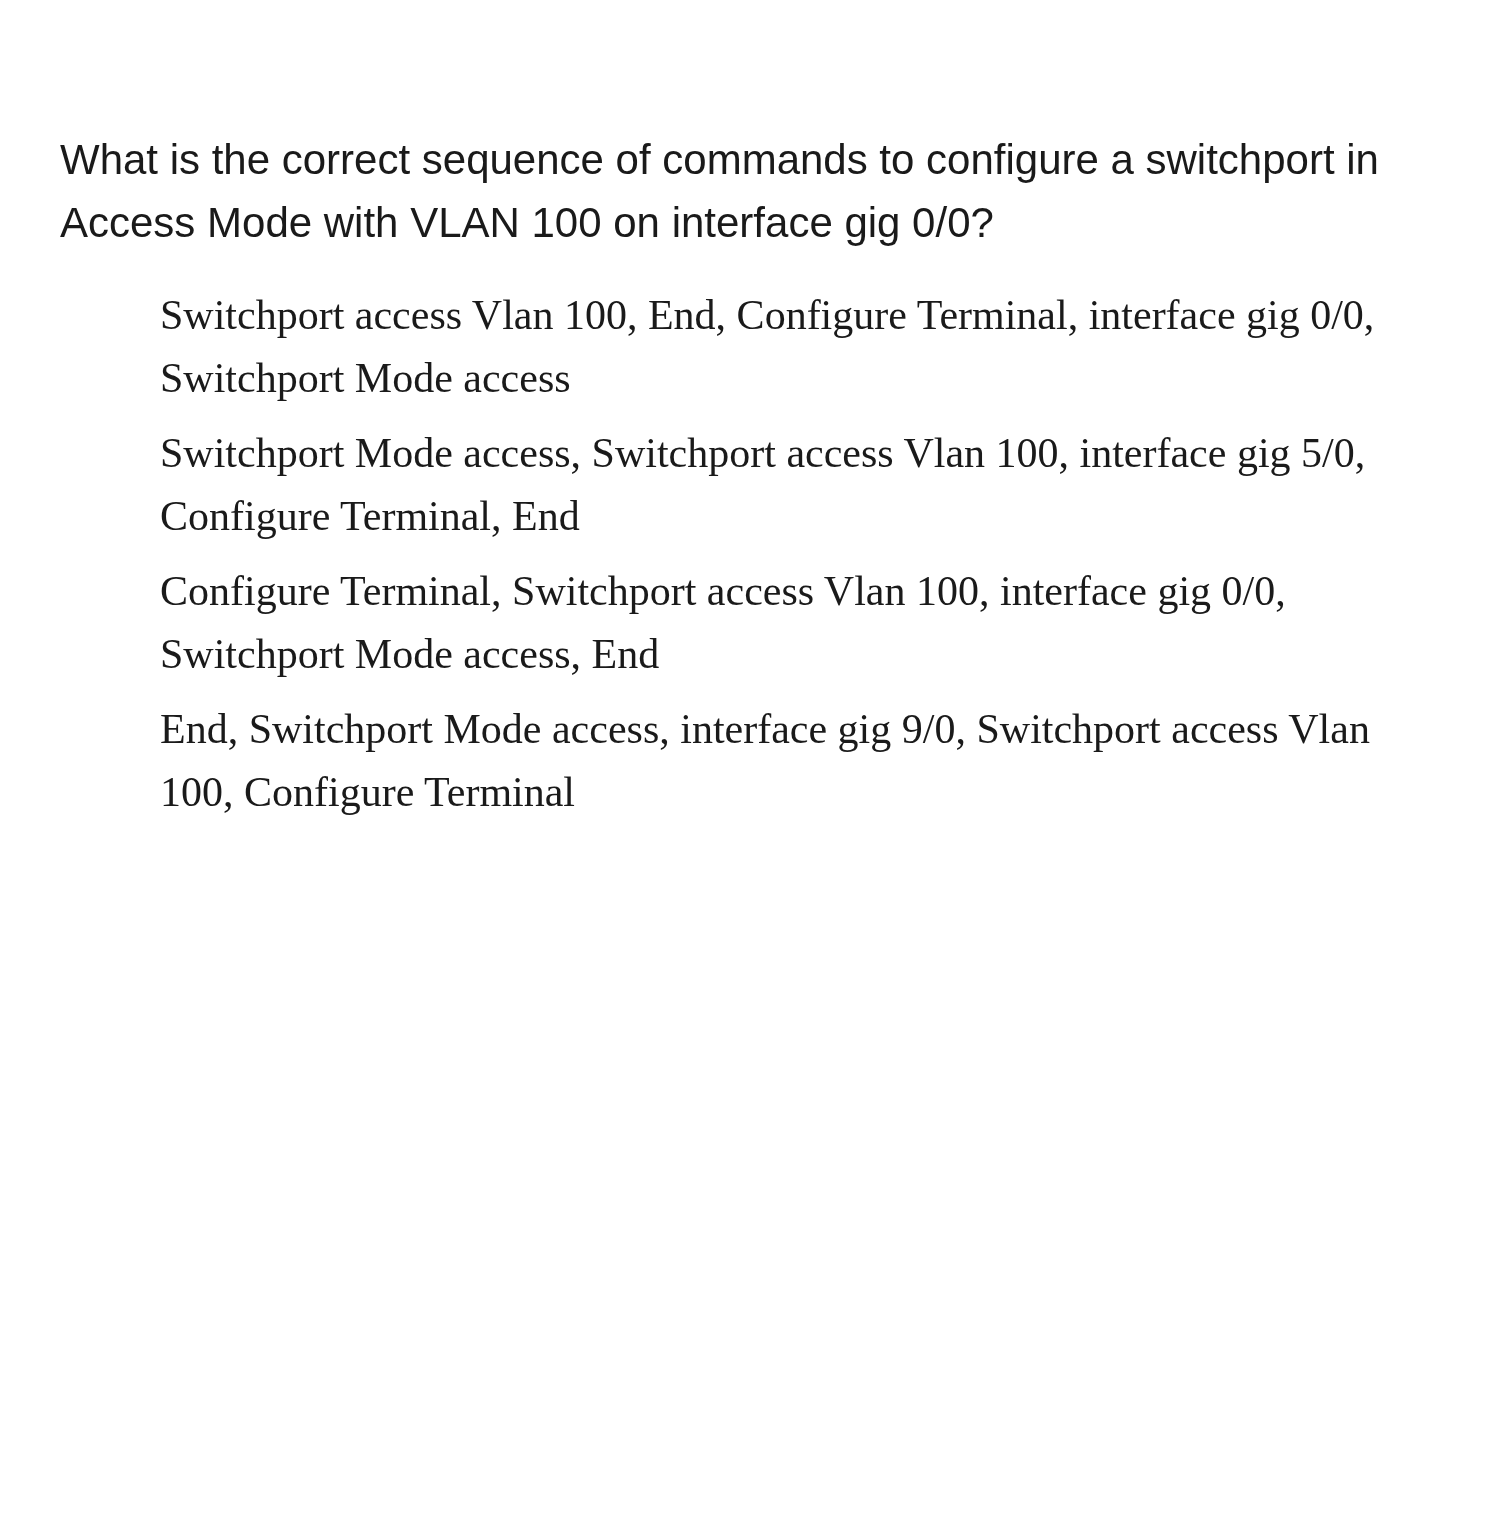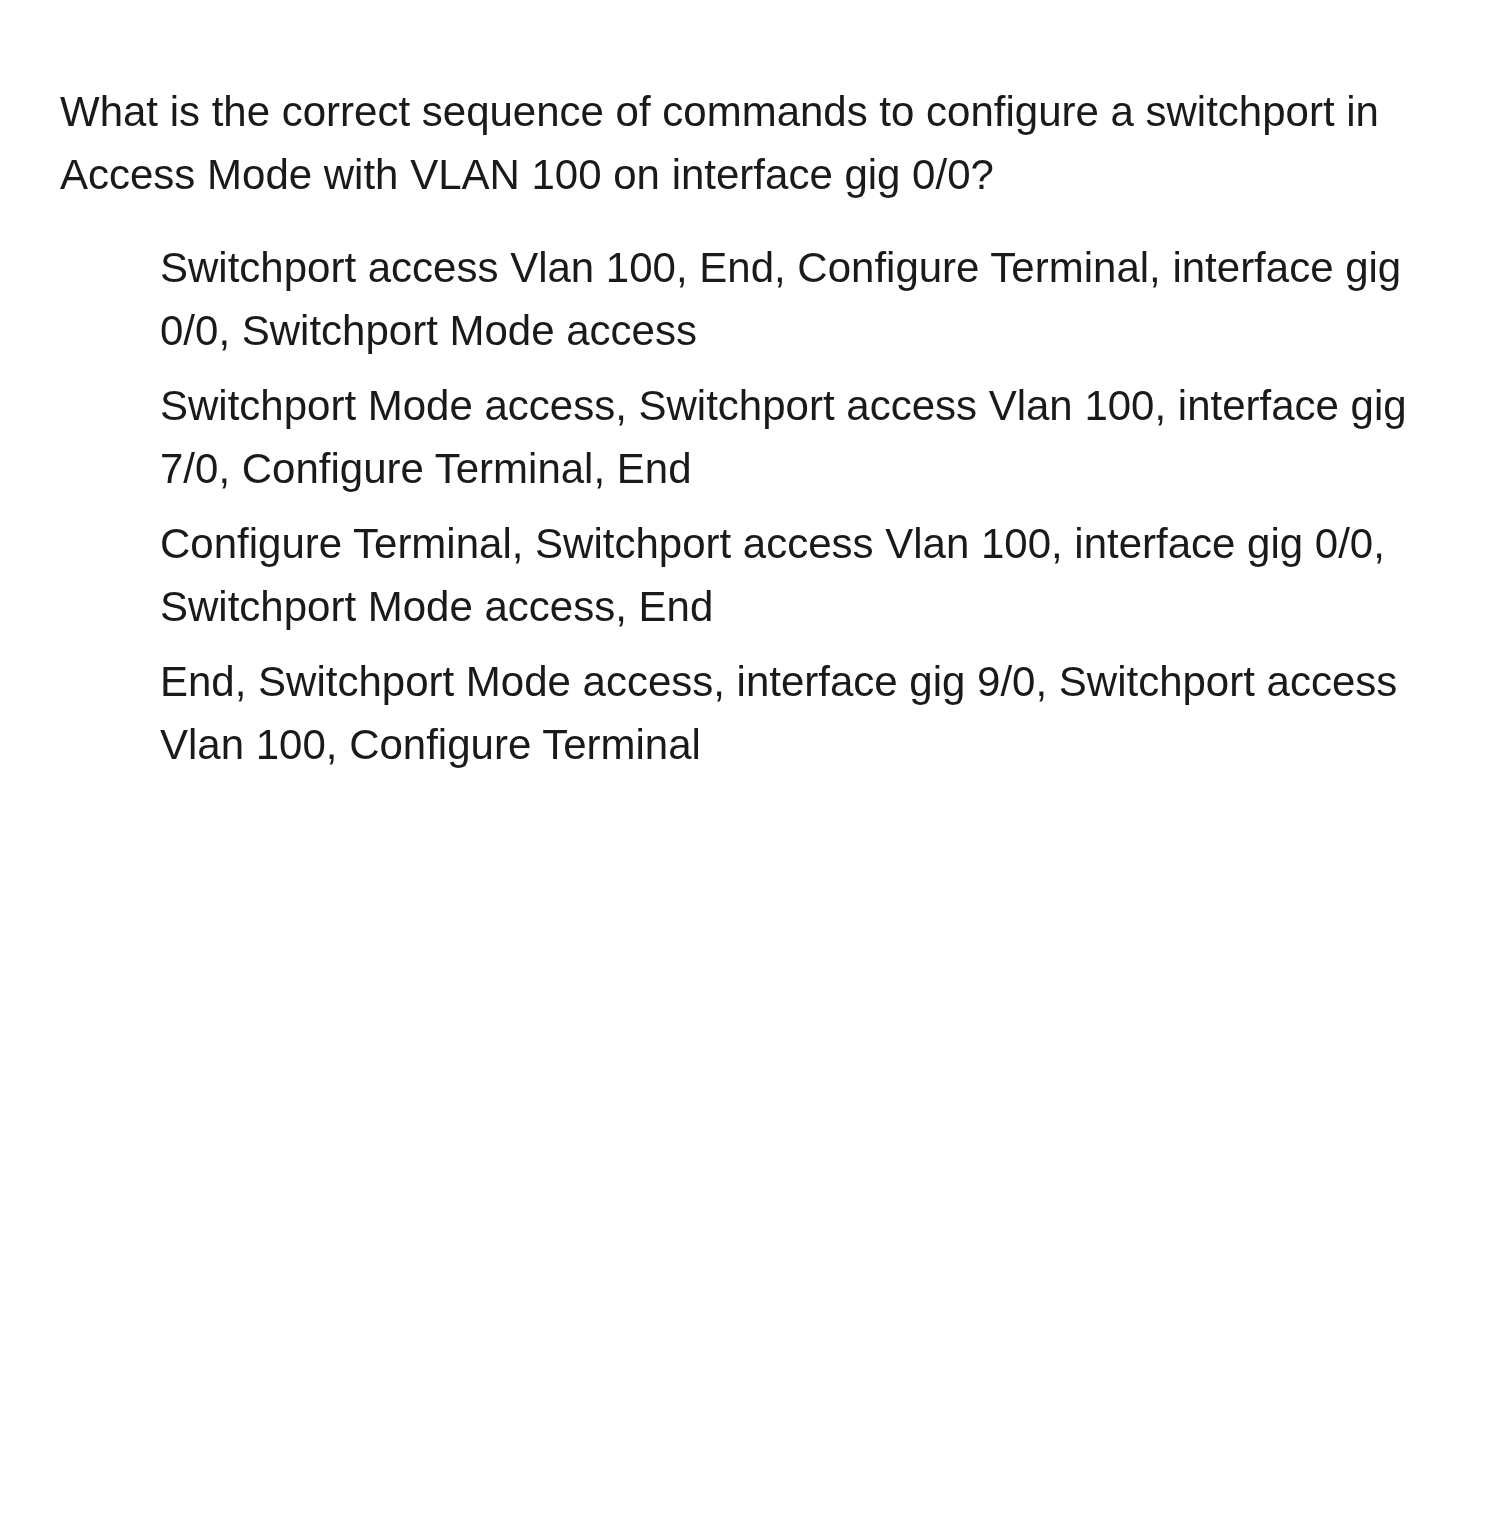--- a/index.html
+++ b/index.html
@@ -13,33 +13,35 @@
       width: 1500px;
       height: 1536px;
       padding: 80px 60px;
       color: #1a1a1a;
     }
     .question {
       font-size: 42px;
       line-height: 1.5;
       margin-bottom: 30px;
       font-weight: 400;
+      margin-top: 48px;
     }
     .options {
       padding-left: 100px;
+      font-family: Liberation Serif, serif;
     }
     .option {
       font-size: 42px;
       line-height: 1.5;
       margin-bottom: 12px;
       font-weight: 400;
     }
   </style>
 </head>
 <body>
 
 <div class="question">What is the correct sequence of commands to configure a switchport in Access Mode with VLAN 100 on interface gig 0/0?</div>
 <div class="options">
   <div class="option">Switchport access Vlan 100, End, Configure Terminal, interface gig 0/0, Switchport Mode access</div>
-  <div class="option">Switchport Mode access, Switchport access Vlan 100, interface gig 7/0, Configure Terminal, End</div>
+  <div class="option">Switchport Mode access, Switchport access Vlan 100, interface gig 5/0, Configure Terminal, End</div>
   <div class="option">Configure Terminal, Switchport access Vlan 100, interface gig 0/0, Switchport Mode access, End</div>
   <div class="option">End, Switchport Mode access, interface gig 9/0, Switchport access Vlan 100, Configure Terminal</div>
 </div>
 
 </body></html>

